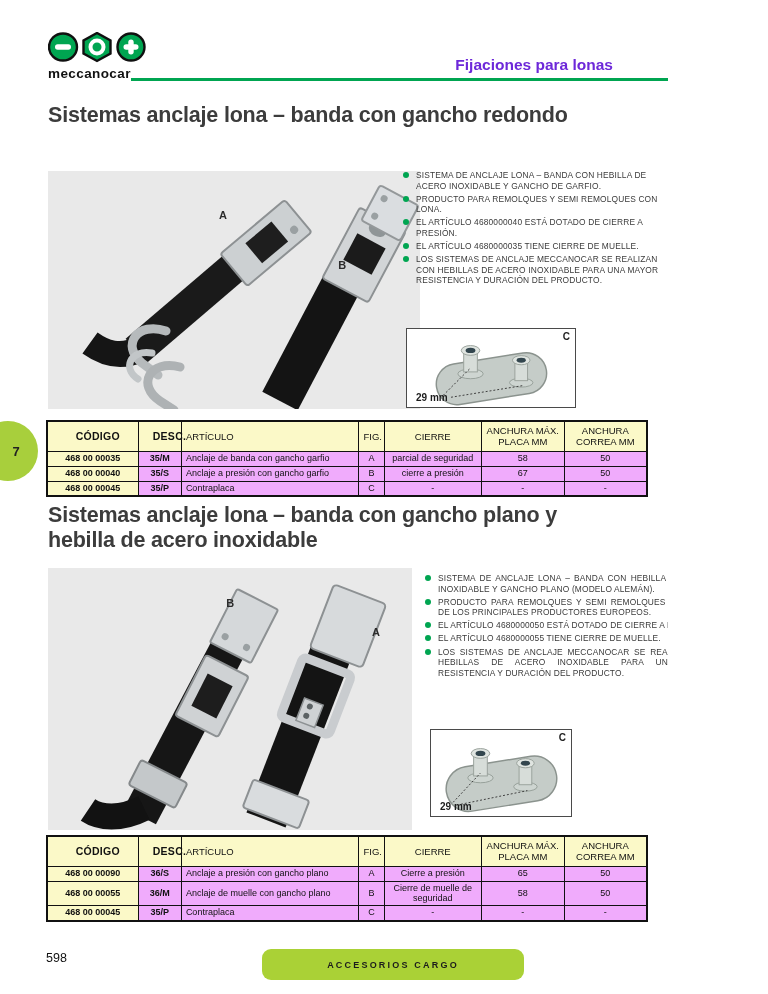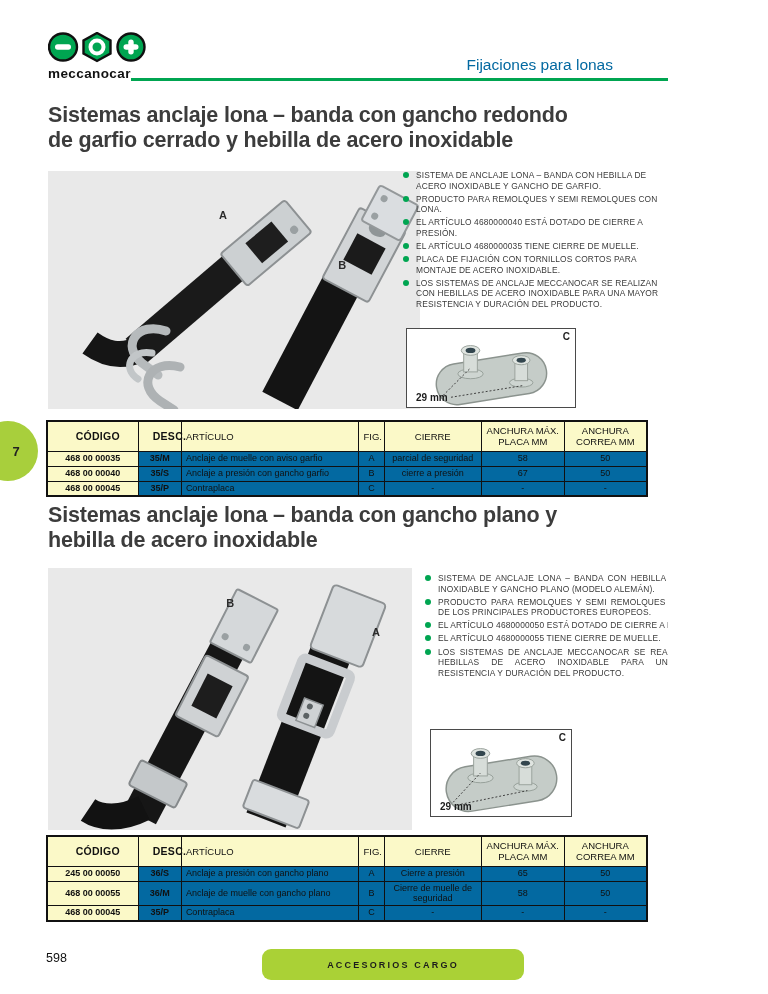--- a/index.html
+++ b/index.html
@@ -4,21 +4,21 @@
 <style>
   * { margin:0; padding:0; box-sizing:border-box; }
   html,body { background:#ffffff; }
   body { font-family:"Liberation Sans", sans-serif; }
   .page { position:relative; width:668px; height:994px; background:#fff; overflow:hidden; }
 
   
   .logo { position:absolute; left:48px; top:32px; width:100px; height:32px; }
   .wordmark { position:absolute; left:48px; top:66px; font-size:13.5px; font-weight:bold; letter-spacing:.4px; color:#111; }
   .header-rule { position:absolute; left:131px; top:78px; width:582px; height:2.5px; background:#00a551; }
-  .section-header { position:absolute; right:55px; top:56px; font-size:15.5px; font-weight:normal; color:#0369a1; }
+  .section-header { position:absolute; right:55px; top:56px; font-size:15.5px; font-weight:bold; color:#6d28d9; }
 
   
   .h1 { position:absolute; left:48px; width:640px; font-size:21.5px; line-height:25px; font-weight:bold; color:#3c3c3c; letter-spacing:-0.2px; }
   .h1-1 { top:103px; } .h1-2 { top:503px; }
 
   
   .photo { position:absolute; background:#e9e9e9; }
   .photo-1 { left:48px; top:171px; width:372px; height:238px; }
   .photo-2 { left:48px; top:568px; width:364px; height:262px; }
   .photo svg { position:absolute; left:0; top:0; width:100%; height:100%; }
@@ -39,21 +39,21 @@
   .inset .c-label { position:absolute; right:5px; top:2px; font-size:10px; font-weight:bold; color:#222; }
   .inset .dim-label { position:absolute; left:9px; bottom:4px; font-size:10px; font-weight:bold; color:#1c1c1c; }
 
   
   table.spec { position:absolute; left:46px; width:602px; border-collapse:collapse; table-layout:fixed; border:2px solid #111; }
   .spec-1 { top:420px; } .spec-2 { top:835px; }
   table.spec th, table.spec td { border:1.5px solid #111; font-size:9px; line-height:1.2; padding:1px 4px; color:#111; }
   table.spec thead th { background:#fbf9c8; height:30px; font-size:9.5px; vertical-align:middle; text-align:center; font-weight:normal; }
   table.spec thead th.b { font-weight:bold; font-size:10.5px; letter-spacing:.3px;padding-left:14px; }
   table.spec thead th.left { text-align:left; }
-  table.spec td { height:15px; text-align:center; background:#0369a1; }
+  table.spec td { height:15px; text-align:center; background:#f0abfc; }
   table.spec td.code { background:#fbf9c8; font-weight:bold; }
   table.spec td.desc { font-weight:bold; }
   table.spec td.art { text-align:left; }
 
   
   .tab-circle { position:absolute; left:-22px; top:421px; width:60px; height:60px; border-radius:50%; background:#a8cf3c;
                 display:flex; align-items:center; justify-content:center; padding-left:16px;
                 font-size:13px; font-weight:bold; color:#222; }
 
   
@@ -79,21 +79,20 @@
     <circle cx="83" cy="15" r="13.5" fill="#00a551" stroke="#101010" stroke-width="2.4"></circle>
     <rect x="75.5" y="12.3" width="15" height="5.4" rx="2.7" fill="#ffffff"></rect>
     <rect x="80.3" y="7.5" width="5.4" height="15" rx="2.7" fill="#ffffff"></rect>
   </svg>
   <div class="wordmark">meccanocar</div>
   <div class="header-rule"></div>
   <div class="section-header">Fijaciones para lonas</div>
 
   <div class="h1 h1-1">
     <span>Sistemas anclaje lona – banda con gancho redondo</span><br>
-    <span>de garfio cerrado y hebilla de acero inoxidable</span>
   </div>
 
   <div class="photo photo-1">
     <svg viewBox="0 0 372 238">
       <rect x="0" y="0" width="372" height="238" fill="#e9e9e9"></rect>
 
       <path d="M205 80 L88 180" stroke="#1a1a1a" stroke-width="32"></path>
       <path d="M92 178 C 72 188 56 182 42 172" stroke="#151515" stroke-width="26" fill="none"></path>
       <g transform="translate(218 72) rotate(-40)">
         <rect x="-42" y="-21" width="84" height="42" rx="3" fill="#ccd0d2" stroke="#8d9193" stroke-width="2"></rect>
@@ -119,21 +118,20 @@
     </svg>
     <div class="fig-label" style="left:46%; top:16%;">A</div>
     <div class="fig-label" style="left:78%; top:37%;">B</div>
   </div>
 
   <ul class="bullets bullets-1">
     <li>SISTEMA DE ANCLAJE LONA – BANDA CON HEBILLA DE ACERO INOXIDABLE Y GANCHO DE GARFIO.</li>
     <li>PRODUCTO PARA REMOLQUES Y SEMI REMOLQUES CON LONA.</li>
     <li>EL ARTÍCULO 4680000040 ESTÁ DOTADO DE CIERRE A PRESIÓN.</li>
     <li>EL ARTÍCULO 4680000035 TIENE CIERRE DE MUELLE.</li>
-    <li>PLACA DE FIJACIÓN CON TORNILLOS CORTOS PARA MONTAJE DE ACERO INOXIDABLE.</li>
     <li>LOS SISTEMAS DE ANCLAJE MECCANOCAR SE REALIZAN CON HEBILLAS DE ACERO INOXIDABLE PARA UNA MAYOR RESISTENCIA Y DURACIÓN DEL PRODUCTO.</li>
   </ul>
 
   <div class="inset inset-1">
     <svg viewBox="0 0 170 80">
       <g transform="rotate(-9 85 48)">
         <rect x="28" y="30" width="114" height="42" rx="21" fill="#c5ccc8" stroke="#8b938e" stroke-width="1.5"></rect>
       </g>
       <g transform="translate(64 30)">
         <ellipse cx="0" cy="16" rx="13" ry="5" fill="#ced5d1" stroke="#97a09a" stroke-width="1"></ellipse>
@@ -171,21 +169,21 @@
         <th>FIG.</th>
         <th>CIERRE</th>
         <th>ANCHURA MÁX. PLACA MM</th>
         <th>ANCHURA CORREA MM</th>
       </tr>
     </thead>
     <tbody>
       <tr>
         <td class="code">468 00 00035</td>
         <td class="desc">35/M</td>
-        <td class="art">Anclaje de muelle con aviso garfio</td>
+        <td class="art">Anclaje de banda con gancho garfio</td>
         <td>A</td>
         <td>parcial de seguridad</td>
         <td>58</td>
         <td>50</td>
       </tr>
       <tr>
         <td class="code">468 00 00040</td>
         <td class="desc">35/S</td>
         <td class="art">Anclaje a presión con gancho garfio</td>
         <td>B</td>
@@ -298,21 +296,21 @@
         <th class="b">DESC.</th>
         <th class="left">ARTÍCULO</th>
         <th>FIG.</th>
         <th>CIERRE</th>
         <th>ANCHURA MÁX. PLACA MM</th>
         <th>ANCHURA CORREA MM</th>
       </tr>
     </thead>
     <tbody>
       <tr>
-        <td class="code">245 00 00050</td>
+        <td class="code">468 00 00090</td>
         <td class="desc">36/S</td>
         <td class="art">Anclaje a presión con gancho plano</td>
         <td>A</td>
         <td>Cierre a presión</td>
         <td>65</td>
         <td>50</td>
       </tr>
       <tr>
         <td class="code">468 00 00055</td>
         <td class="desc">36/M</td>

